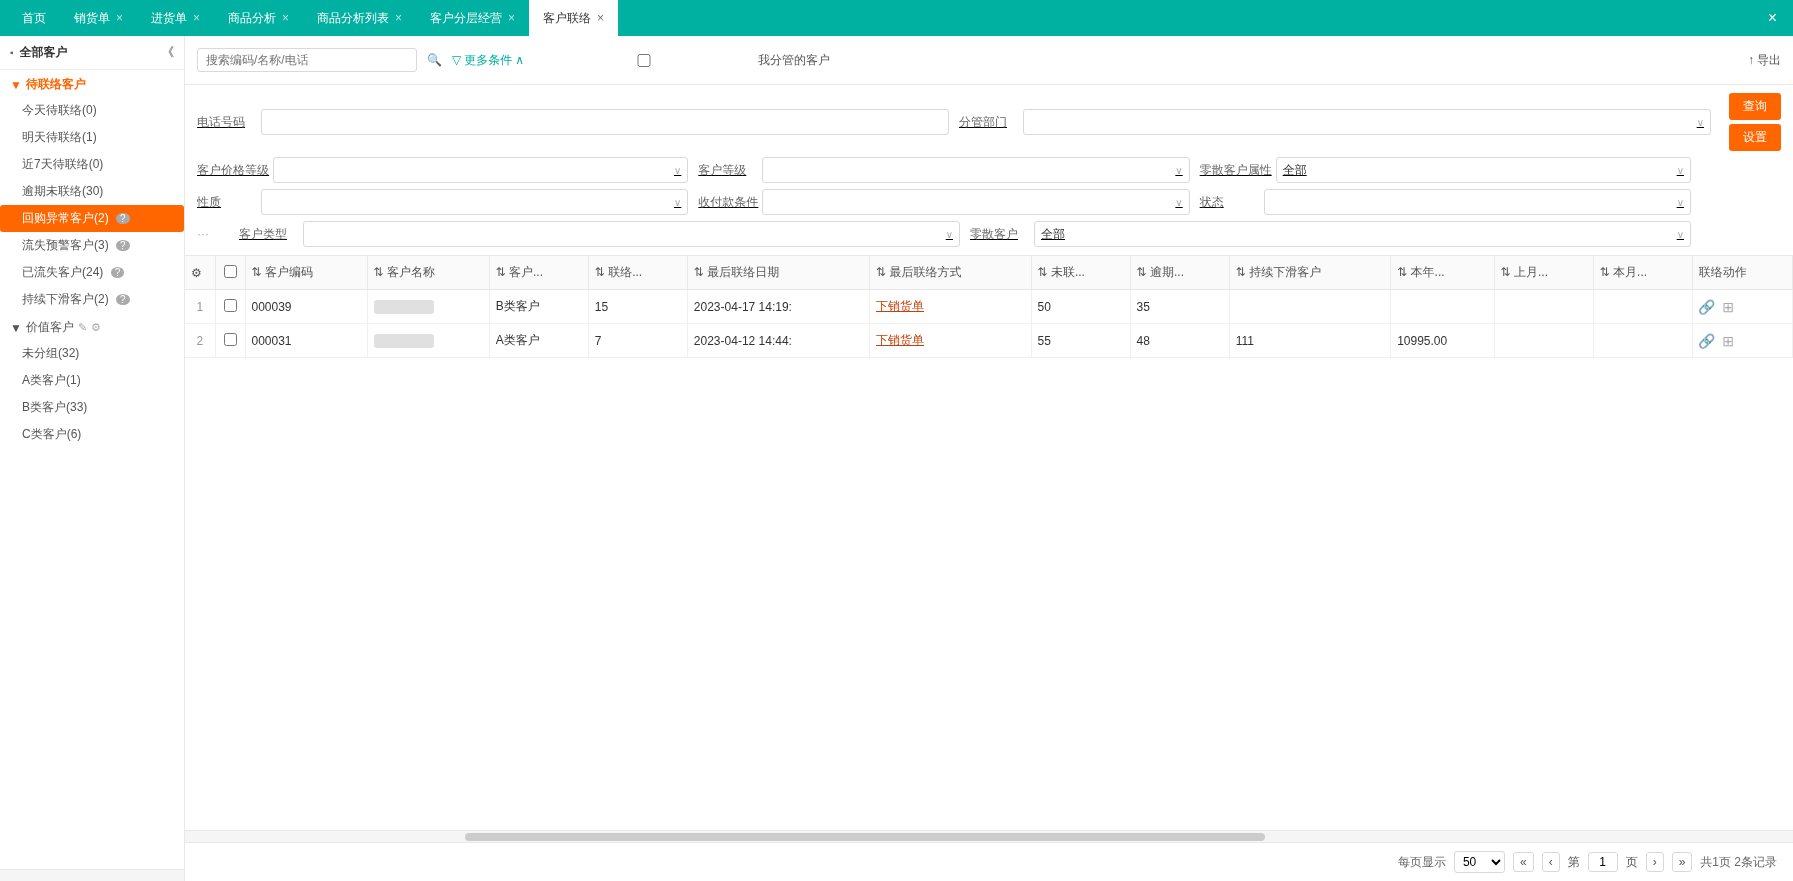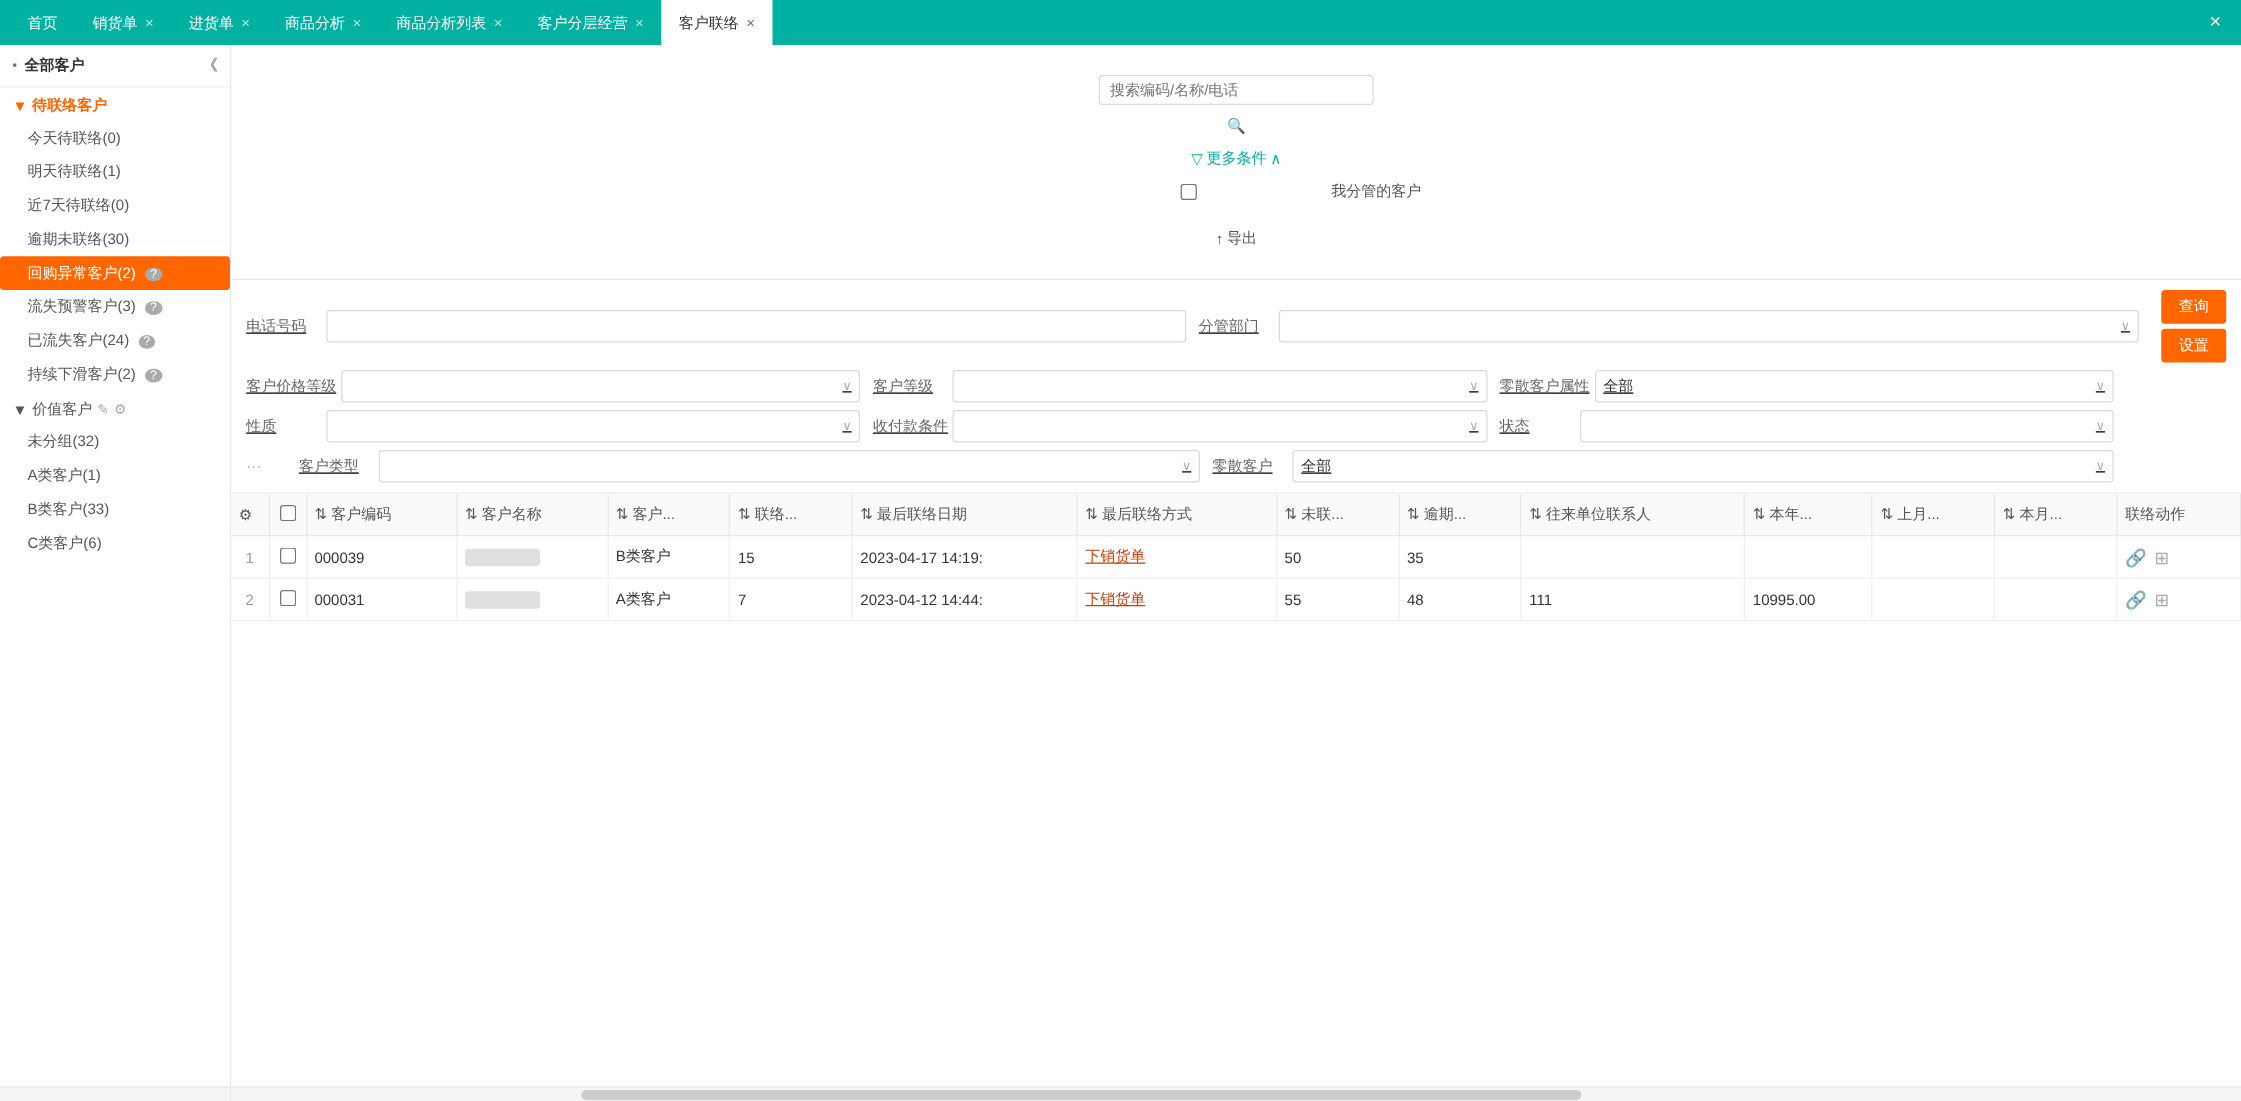--- a/index.html
+++ b/index.html
@@ -132,25 +132,24 @@
       flex: 1;
       display: flex;
       flex-direction: column;
       overflow: hidden;
     }
 
     
     .filter-bar {
       background: white;
       border-bottom: 1px solid #e8e8e8;
-      padding: 24px 12px;
+      padding: 12px 12px;
       display: flex;
       align-items: center;
       gap: 10px;
-      flex-direction: column;
     }
     .filter-bar input {
       border: 1px solid #d9d9d9;
       border-radius: 3px;
       padding: 4px 8px;
       width: 220px;
       outline: none;
       font-size: 12px;
     }
     .filter-bar .search-btn {
@@ -625,21 +624,21 @@
             <th class="sort-col">
               <span>⇅</span>
               <span>未联...</span>
             </th>
             <th class="sort-col">
               <span>⇅</span>
               <span>逾期...</span>
             </th>
             <th class="sort-col">
               <span>⇅</span>
-              <span>往来单位联系人</span>
+              <span>持续下滑客户</span>
             </th>
             <th class="sort-col">
               <span>⇅</span>
               <span>本年...</span>
             </th>
             <th class="sort-col">
               <span>⇅</span>
               <span>上月...</span>
             </th>
             <th class="sort-col">
@@ -699,15 +698,31 @@
             </td>
           </tr>
         </tbody>
       </table>
     </div>
 
     <div class="bottom-scrollbar">
       <div class="bottom-scrollbar-thumb"></div>
     </div>
 
+    <div class="pagination-bar">
+      <span class="per-page-label">每页显示</span>
+      <select class="per-page-select">
+        <option>50</option>
+        <option>20</option>
+        <option>100</option>
+      </select>
+      <button class="page-btn">«</button>
+      <button class="page-btn">‹</button>
+      <span>第</span>
+      <input class="page-input" type="text" value="1" style="">
+      <span>页</span>
+      <button class="page-btn">›</button>
+      <button class="page-btn">»</button>
+      <span class="total-label">共1页 2条记录</span>
+    </div>
 
   </div>
 </div>
 
 </body></html>

